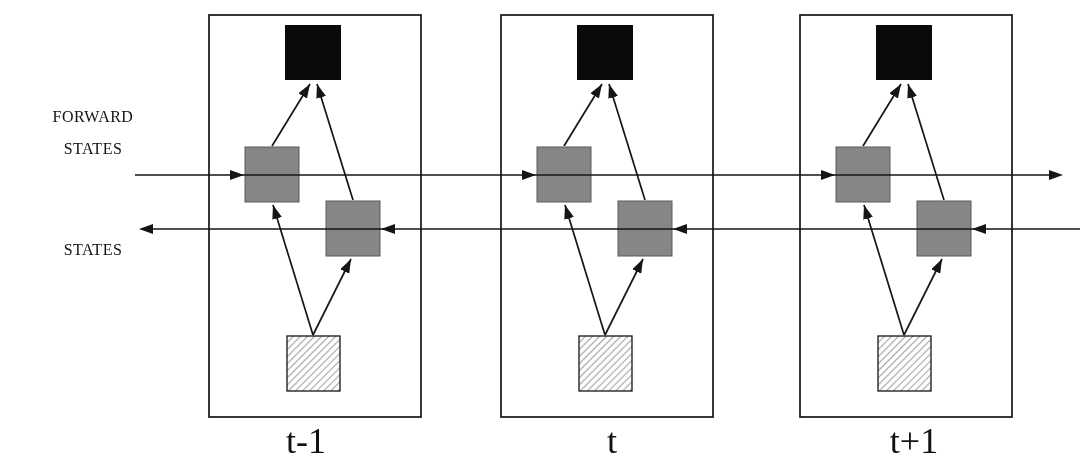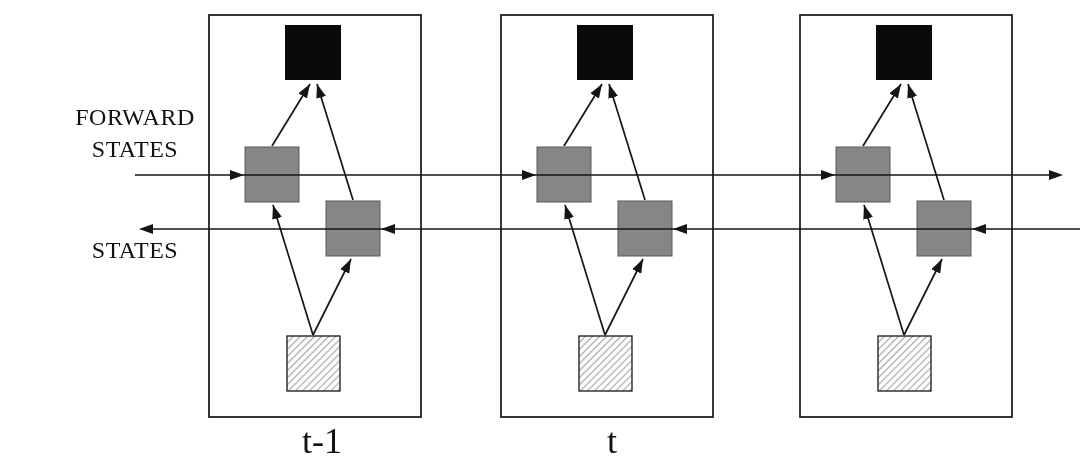--- a/index.html
+++ b/index.html
@@ -51,38 +51,37 @@
   .input {
     fill: url(#hatch);
     stroke: var(--ink, #151515);
     stroke-width: 1.3;
   }
   .side-label {
     position: absolute;
     width: 172px;
     left: 7px;
     text-align: center;
-    font-size: 24px;
+    font-size: 16px;
     line-height: 32px;
     letter-spacing: 0.5px;
     user-select: none;
-    margin-left: 42px;
   }
   .side-label.forward { top: 101px; }
   .side-label.backward { top: 234px; }
   .tick-label {
     position: absolute;
     width: 140px;
     top: 421px;
     text-align: center;
     font-size: 36px;
     line-height: 40px;
     user-select: none;
   }
-  .tick-label.t0 { left: 252px; }
+  .tick-label.t0 { left: 236px; }
   .tick-label.t1 { left: 542px; }
   .tick-label.t2 { left: 844px; }
 </style>
 </head>
 <body>
 
 <div class="figure">
 
   <svg width="1080" height="467" viewBox="0 0 1080 467">
     <defs>
@@ -147,14 +146,15 @@
     <div>FORWARD</div>
     <div>STATES</div>
   </div>
 
   <div class="side-label backward">
     <div>STATES</div>
   </div>
 
   <div class="tick-label t0">t-1</div>
   <div class="tick-label t1">t</div>
+  <div class="tick-label t2">t+1</div>
 
 </div>
 
 </body></html>

